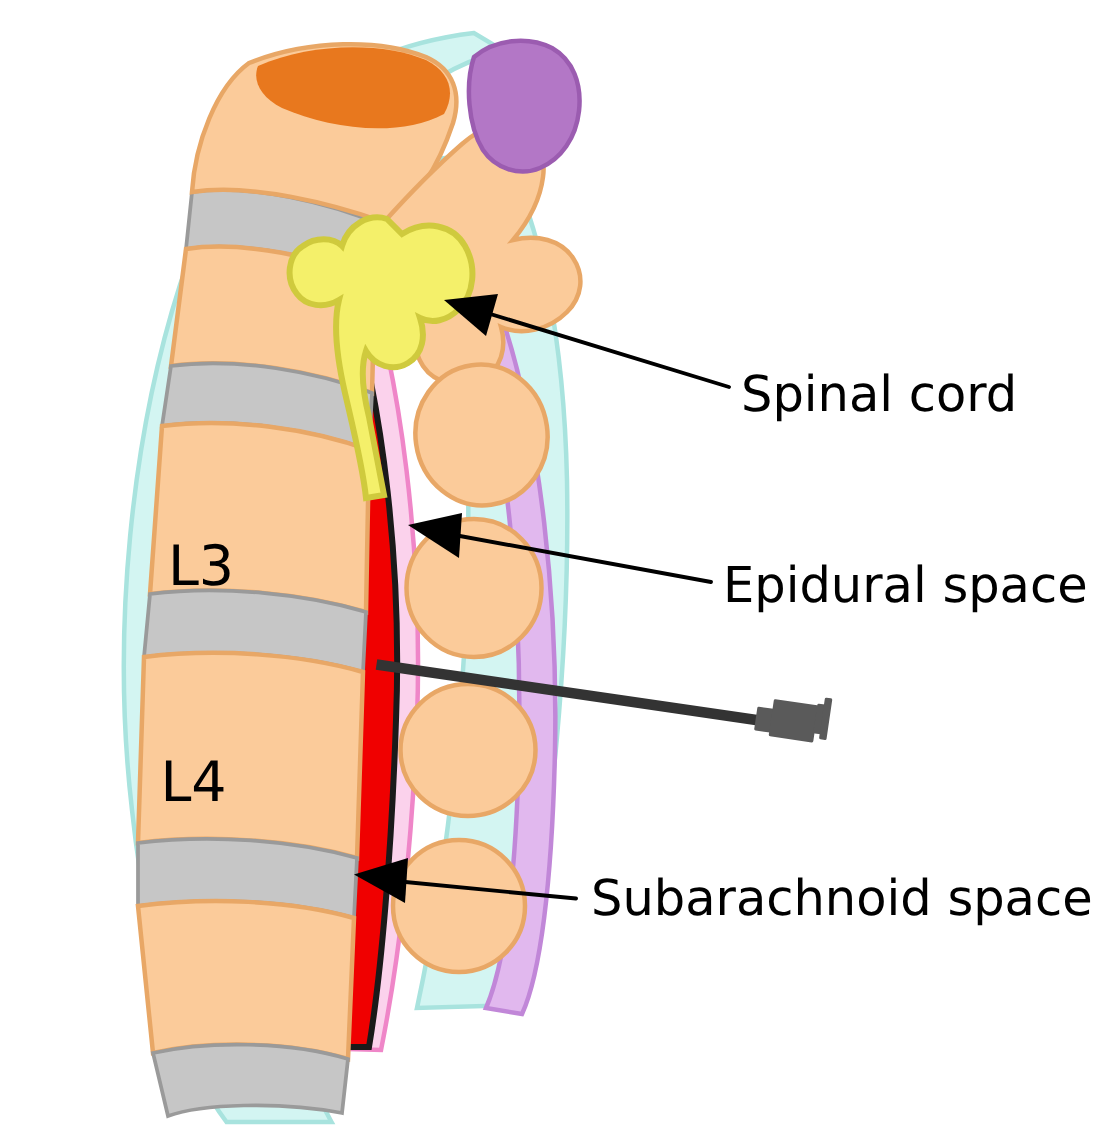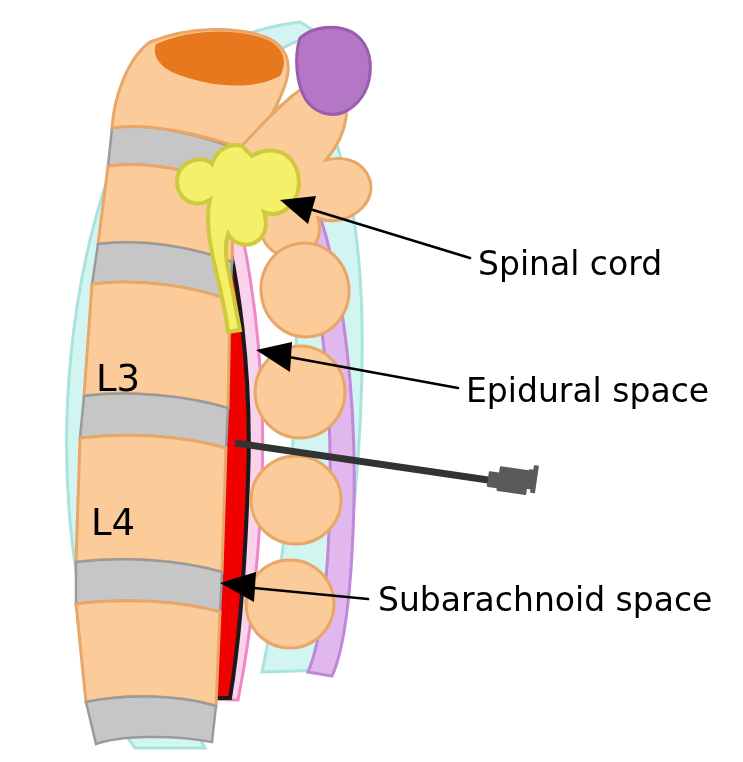--- a/index.html
+++ b/index.html
@@ -12,20 +12,21 @@
     width: 743px;
     height: 762px;
     font-family: "DejaVu Sans", "Liberation Sans", sans-serif;
     position: relative;
     overflow: hidden;
   }
   #figure-root {
     position: relative;
     width: 707px;
     height: 762px;
+    padding-left: 16px;
   }
   svg.diagram {
     display: block;
     width: 743px;
     height: 762px;
   }
   .label-text {
     font-family: "DejaVu Sans", "Liberation Sans", sans-serif;
     font-size: 33px;
     fill: #000000;

